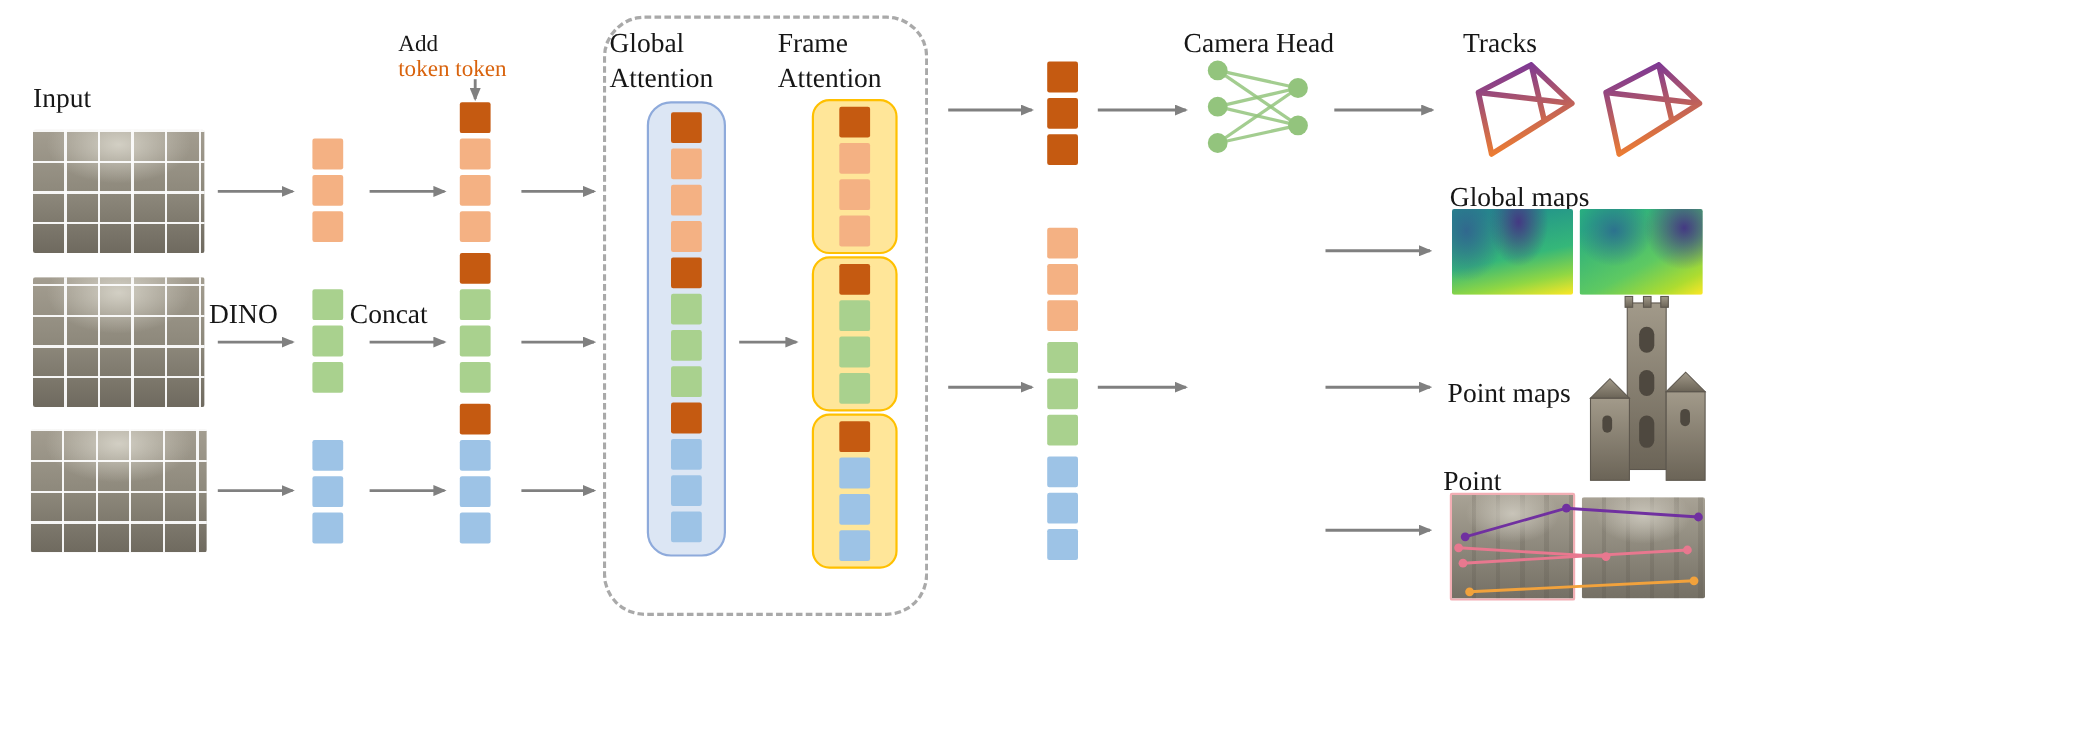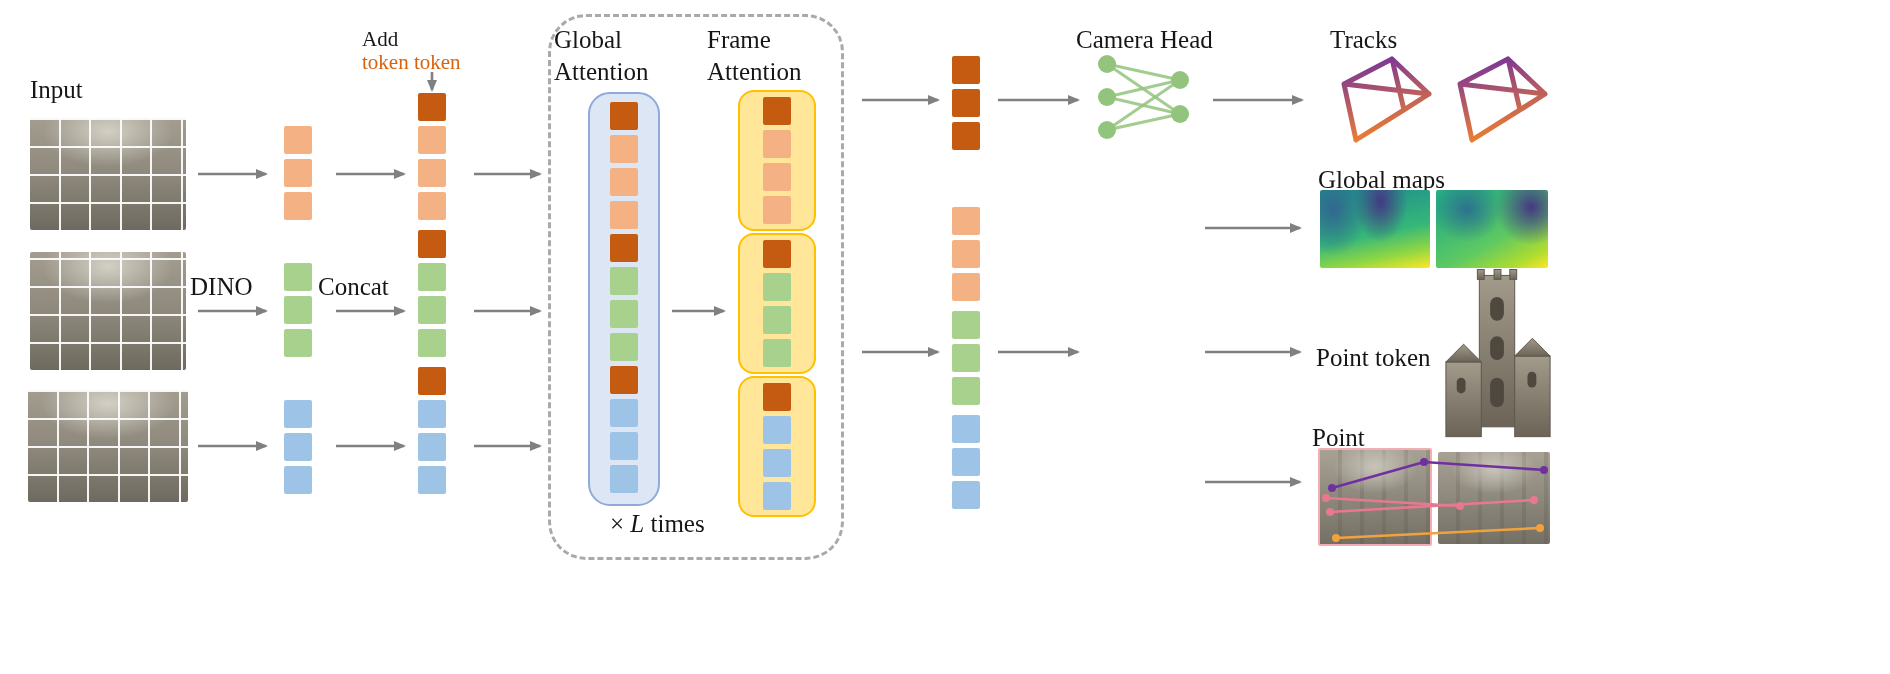--- a/index.html
+++ b/index.html
@@ -181,25 +181,20 @@
       <div class="tok p2"></div>
       <div class="tok p2"></div>
     </div>
   <div class="stack" style="left:763px;top:383px">
       <div class="tok cam"></div>
       <div class="tok p3"></div>
       <div class="tok p3"></div>
       <div class="tok p3"></div>
     </div>
 
-  <div class="label" style="left:610px;top:508px;width:170px">
-    <span>×</span>
-    <span style="font-style:italic">L</span>
-    <span>times</span>
-  </div>
 
   <div class="stack" style="left:952px;top:56px">
       <div class="tok cam"></div>
       <div class="tok cam"></div>
       <div class="tok cam"></div>
     </div>
   <div class="stack" style="left:952px;top:207px">
       <div class="tok p1"></div>
       <div class="tok p1"></div>
       <div class="tok p1"></div>
@@ -240,21 +235,21 @@
   </svg>
   <svg class="abs" style="left:1452px;top:52px" width="100" height="96" viewBox="0 0 100 96">
     <path class="camwire" d="M8,32 L56,7 L68,58 L20,88 Z M8,32 L93,42 M56,7 L93,42 M68,58 L93,42 M20,88 L93,42"></path>
   </svg>
 
 
   <div class="label" style="left:1318px;top:164px;width:140px">Global maps</div>
   <div class="depthimg depth1" style="left:1320px;top:190px;width:110px;height:78px"></div>
   <div class="depthimg depth2" style="left:1436px;top:190px;width:112px;height:78px"></div>
 
-  <div class="label" style="left:1316px;top:342px;width:144px">Point token</div>
+  <div class="label" style="left:1316px;top:342px;width:144px">Point maps</div>
   <svg class="abs" style="left:1440px;top:268px" width="116" height="180" viewBox="0 0 118 176">
     <g fill="url(#pcg)" stroke="#5d574e" stroke-width="1">
       <rect x="40" y="4" width="36" height="154"></rect>
       <rect x="38" y="-2" width="7" height="10"></rect>
         <rect x="55" y="-2" width="7" height="10"></rect>
         <rect x="71" y="-2" width="7" height="10"></rect>
       <rect x="6" y="92" width="36" height="76"></rect>
       <rect x="76" y="86" width="36" height="82"></rect>
       <polygon points="6,92 24,74 42,92"></polygon>
       <polygon points="76,86 94,68 112,86"></polygon>

